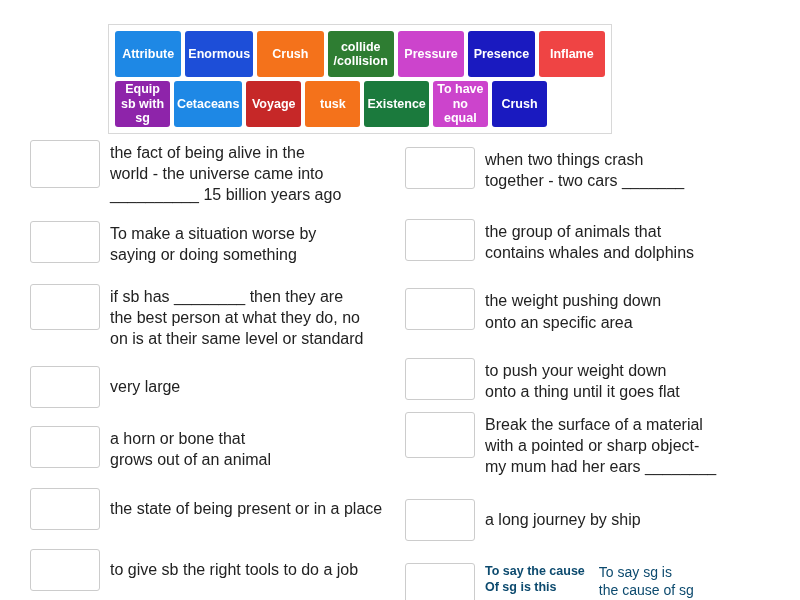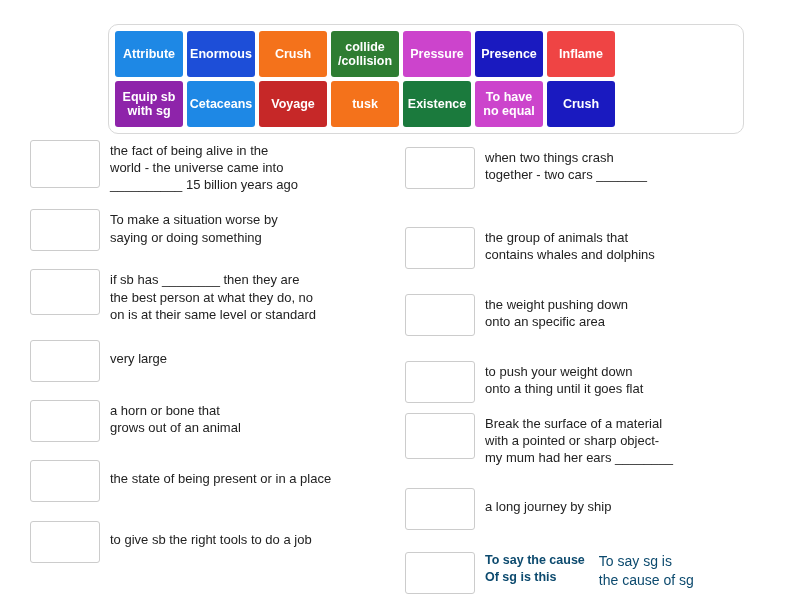--- a/index.html
+++ b/index.html
@@ -14,23 +14,23 @@
     color: #222222;
     overflow: hidden;
     position: relative;
   }
 
   
   #word-bank {
     position: absolute;
     left: 108px;
     top: 24px;
-    width: 636px;
+    width: 504px;
     border: 1px solid #d8d8d8;
-    border-radius: 10px;
+    border-radius: 0;
     background: #ffffff;
     padding: 4px 4px 4px 4px;
     box-sizing: border-box;
   }
   .tile-row {
     display: flex;
     flex-direction: row;
   }
   .tile {
     width: 68px;
@@ -77,21 +77,21 @@
     min-height: 42px;
     border: 1px solid #cccccc;
     border-radius: 3px;
     background: #ffffff;
     box-sizing: border-box;
     flex: 0 0 auto;
     cursor: pointer;
   }
   .qtext {
     margin-left: 10px;
-    font-size: 13px;
+    font-size: 16px;
     line-height: 1.32;
     color: #222222;
     padding-top: 2px;
     white-space: pre-line;
   }
 
   
   .pair-cell {
     display: flex;
     flex-direction: row;
@@ -183,21 +183,21 @@
 
   <div class="qrow">
     <div class="dropzone"></div>
     <div class="qtext" style="padding-top:10px">to give sb the right tools to do a job</div>
   </div>
 
 </div>
 
 <div id="right-column" class="column" style="top:147px">
 
-  <div class="qrow" style="margin-bottom:38px">
+  <div class="qrow" style="margin-bottom:28px">
     <div class="dropzone"></div>
     <div class="qtext">when two things crash
 together - two cars _______</div>
   </div>
 
   <div class="qrow" style="margin-bottom:25px">
     <div class="dropzone"></div>
     <div class="qtext">the group of animals that
 contains whales and dolphins</div>
   </div>

